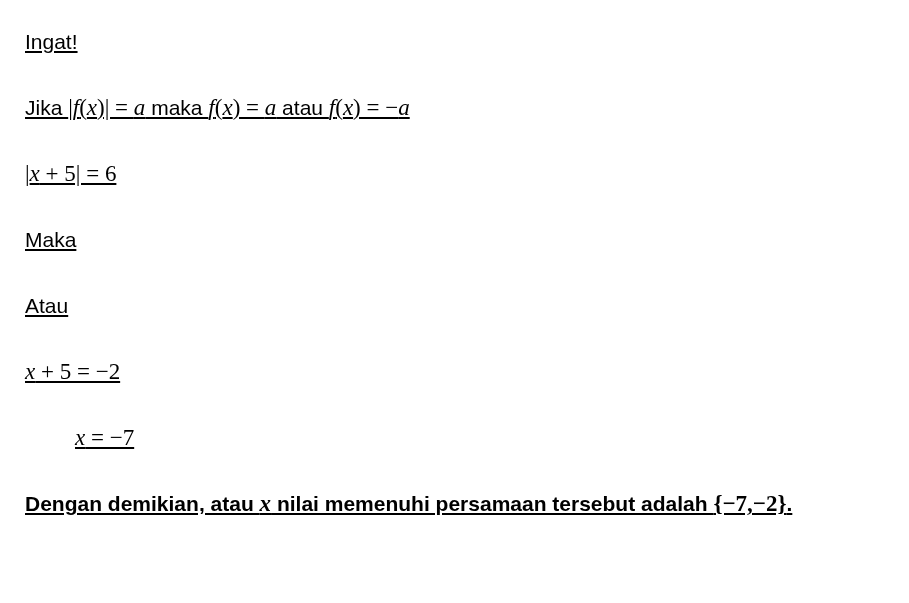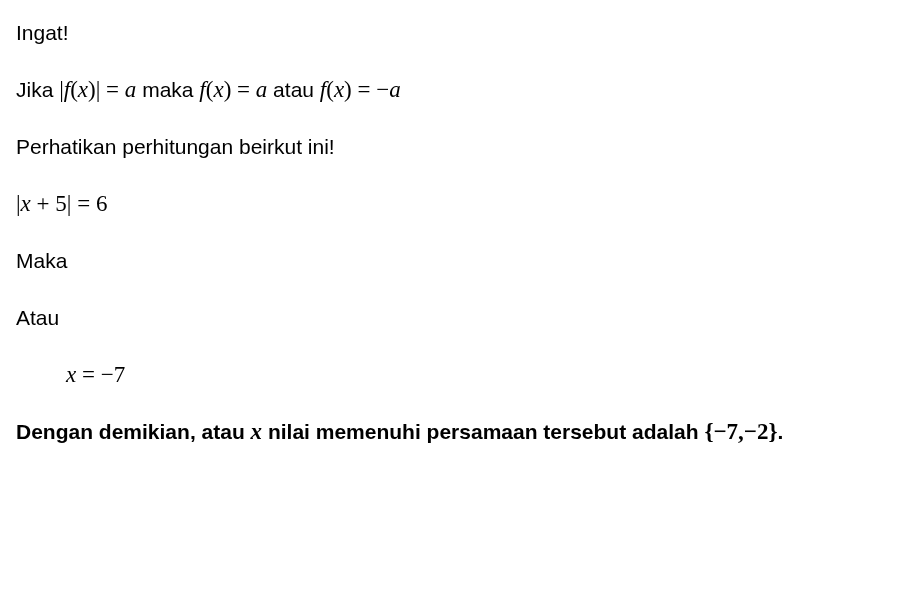--- a/index.html
+++ b/index.html
@@ -12,24 +12,25 @@
     background: #ffffff;
     color: #000000;
     font-family: "Liberation Sans", sans-serif;
     box-sizing: border-box;
     overflow: hidden;
   }
   .doc {
     padding: 2px 10px 0 12px;
   }
   .line {
-    margin: 4px;
+    margin: 13px;
     line-height: 53px;
     font-size: 21px;
     white-space: pre;
+    text-decoration: underline;
   }
   .indent {
     padding-left: 50px;
   }
   .bold {
     font-weight: 700;
   }
   
   .seg-v {
     font-family: "Liberation Serif", serif;
@@ -44,19 +45,19 @@
   .bold .seg-v, .bold .seg-o {
     font-weight: 700;
   }
 </style>
 </head>
 <body>
 
 <div class="doc">
   <p class="line"><span class="seg-t">Ingat!</span></p>
   <p class="line"><span class="seg-t">Jika </span><span class="seg-o">|</span><span class="seg-v">f</span><span class="seg-o">(</span><span class="seg-v">x</span><span class="seg-o">)| = </span><span class="seg-v">a</span><span class="seg-t"> maka </span><span class="seg-v">f</span><span class="seg-o">(</span><span class="seg-v">x</span><span class="seg-o">) = </span><span class="seg-v">a</span><span class="seg-t"> atau </span><span class="seg-v">f</span><span class="seg-o">(</span><span class="seg-v">x</span><span class="seg-o">) = −</span><span class="seg-v">a</span></p>
-  <p class="line"><span class="seg-t">Perhatikan perhitungan beirkut ini!</span></p>
   <p class="line"><span class="seg-o">|</span><span class="seg-v">x</span><span class="seg-o"> + 5| = 6</span></p>
   <p class="line"><span class="seg-t">Maka</span></p>
   <p class="line"><span class="seg-t">Atau</span></p>
+  <p class="line"><span class="seg-v">x</span><span class="seg-o"> + 5 = −2</span></p>
   <p class="line indent"><span class="seg-v">x</span><span class="seg-o"> = −7</span></p>
   <p class="line bold"><span class="seg-t">Dengan demikian, atau </span><span class="seg-v">x</span><span class="seg-t"> nilai memenuhi persamaan tersebut adalah </span><span class="seg-o">{−7,−2}</span><span class="seg-t">.</span></p>
 </div>
 
 </body></html>

